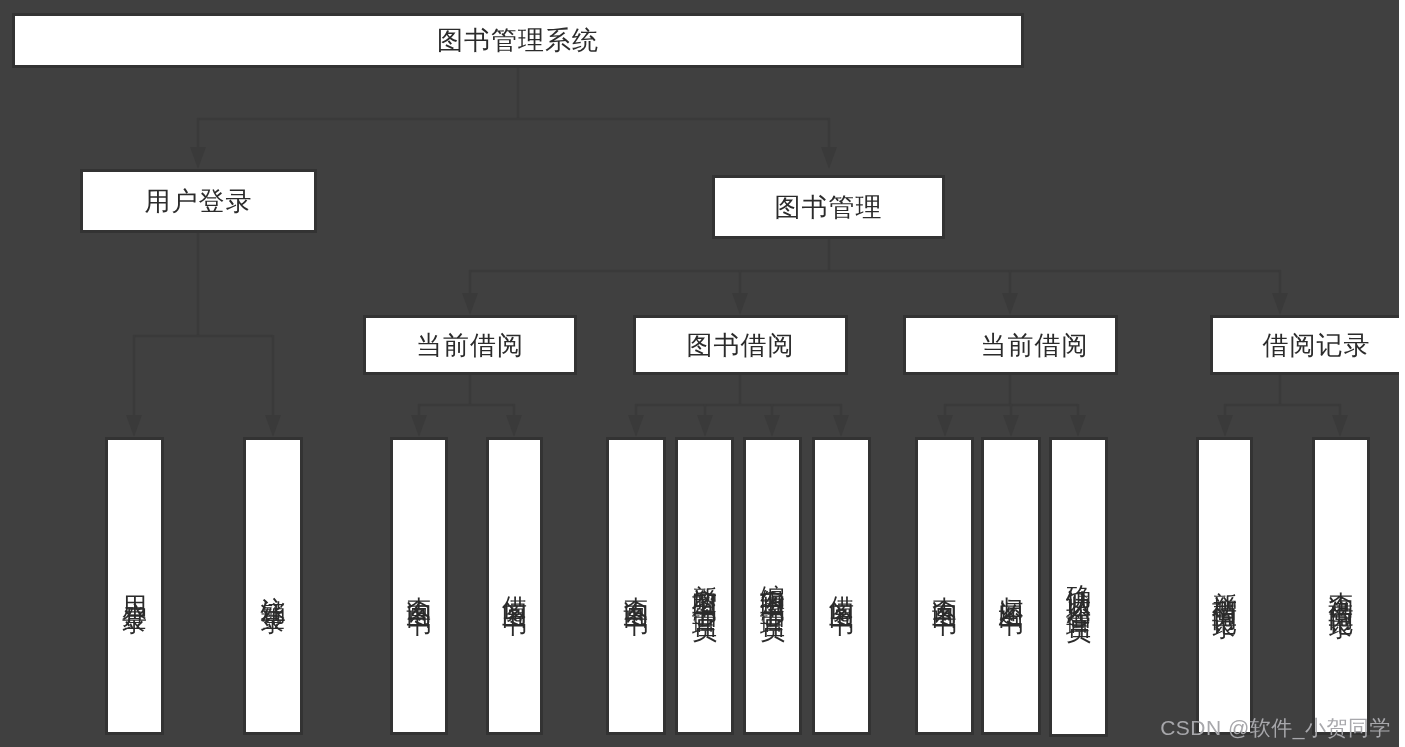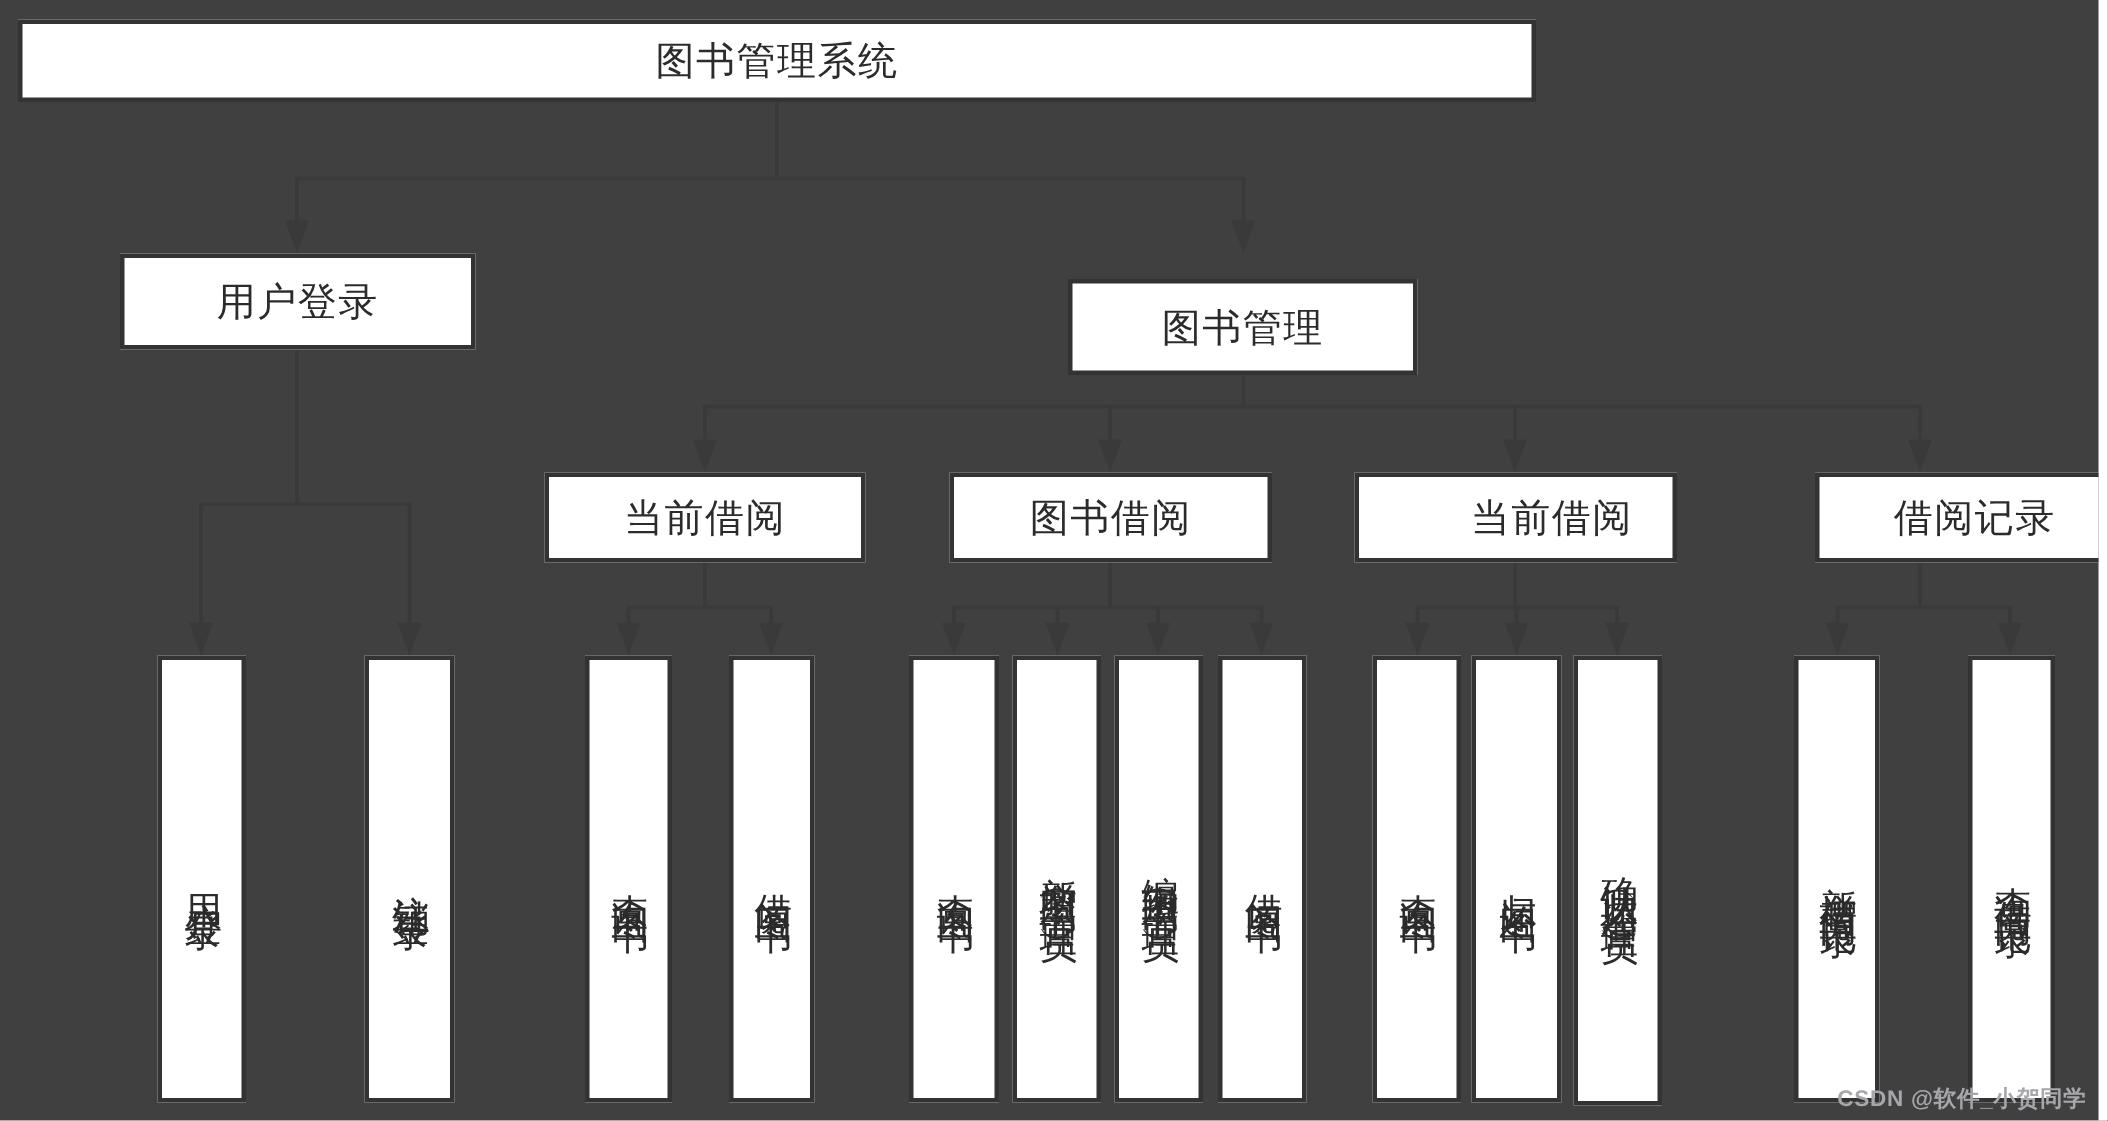--- a/index.html
+++ b/index.html
@@ -37,25 +37,24 @@
     writing-mode: vertical-rl;
     text-orientation: mixed;
     font-size: 25px;
     letter-spacing: 5px;
     line-height: 1;
   }
   #watermark {
     position: absolute;
     right: 8px;
     bottom: 5px;
-    font-size: 15px;
+    font-size: 21px;
     color: #a7a7ab;
     z-index: 3;
     letter-spacing: 0.5px;
-    font-weight: bold;
   }
 </style>
 </head>
 <body>
 
 <div id="canvas">
 
   <svg id="connector-svg" viewBox="0 0 1405 747" xmlns="http://www.w3.org/2000/svg">
 
     <line x1="518" y1="68" x2="518" y2="119"></line>
@@ -114,21 +113,21 @@
     <line x1="1224" y1="405" x2="1341" y2="405"></line>
     <line x1="1225" y1="404" x2="1225" y2="418"></line>
     <polygon points="1217,415 1233,415 1225,437"></polygon>
     <line x1="1340" y1="404" x2="1340" y2="418"></line>
     <polygon points="1332,415 1348,415 1340,437"></polygon>
   </svg>
 
   <div class="node" style="left:12px; top:13px; width:1012px; height:55px;">图书管理系统</div>
 
   <div class="node" style="left:80px; top:169px; width:237px; height:64px;">用户登录</div>
-  <div class="node" style="left:712px; top:186px; width:233px; height:64px;">图书管理</div>
+  <div class="node" style="left:712px; top:175px; width:233px; height:64px;">图书管理</div>
 
   <div class="node" style="left:363px; top:315px; width:214px; height:60px;">当前借阅</div>
   <div class="node" style="left:633px; top:315px; width:215px; height:60px;">图书借阅</div>
   <div class="node" style="left:903px; top:315px; width:215px; height:60px;padding-left:48px;">当前借阅</div>
   <div class="node" style="left:1179px; top:315px; width:213px; height:60px;margin-left:31px;">借阅记录</div>
 
   <div class="node leaf" style="left:105px; top:437px; width:59px; height:298px;">用户登录</div>
   <div class="node leaf" style="left:243px; top:437px; width:60px; height:298px;">注销登录</div>
 
   <div class="node leaf" style="left:390px; top:437px; width:58px; height:298px;">查询图书</div>

